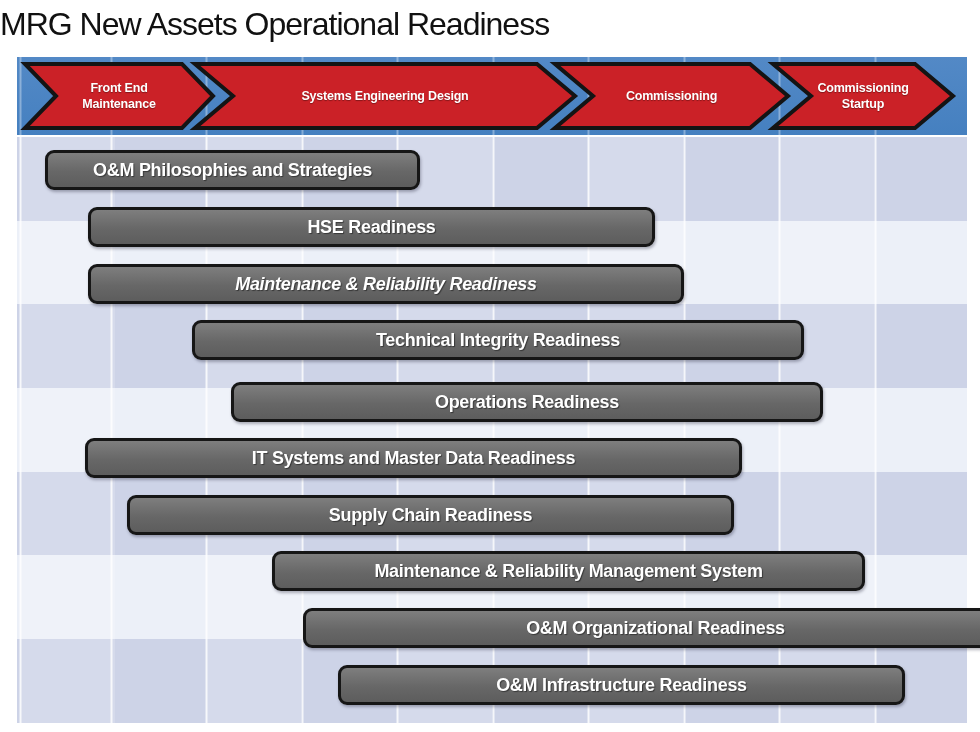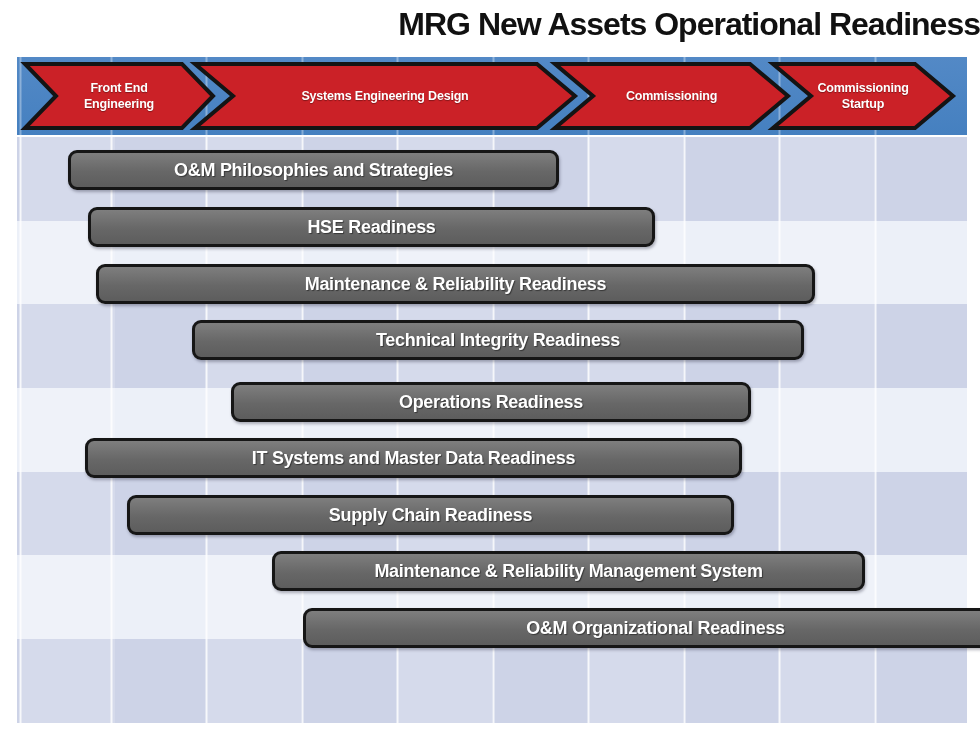--- a/index.html
+++ b/index.html
@@ -6,23 +6,23 @@
   .page{
     position:relative;
     width:980px;height:732px;
     background:#ffffff;
     font-family:"Liberation Sans", sans-serif;
     overflow:hidden;
   }
   .title{
     position:absolute;
     left:0;top:6px;width:980px;
-    text-align:right;
+    text-align:left;
     font-size:32px;
-    font-weight:bold;
+    font-weight:normal;
     letter-spacing:-1px;
     color:var(--title-color,#111);
     margin:0;
   }
   
   .phase-band{
     position:absolute;
     left:17px;top:57px;
     width:950px;height:78px;
     background-image:
@@ -89,34 +89,35 @@
   <h1 class="title">MRG New Assets Operational Readiness</h1>
 
   <div class="phase-band">
     <svg width="950" height="78" viewBox="0 0 950 78" aria-hidden="true">
       <polygon class="phase-arrow" points="8,7 165,7 196,39 165,71 8,71 39,39"></polygon>
       <polygon class="phase-arrow" points="178,7 520,7 558,39 520,71 178,71 216,39"></polygon>
       <polygon class="phase-arrow" points="538,7 733,7 771,39 733,71 538,71 576,39"></polygon>
       <polygon class="phase-arrow" points="756,7 898,7 936,39 898,71 756,71 794,39"></polygon>
     </svg>
     <div class="phase-label" style="left:39px;width:126px;">Front End
-Engineering</div>
+Maintenance</div>
     <div class="phase-label" style="left:216px;width:304px;">Systems Engineering Design</div>
     <div class="phase-label" style="left:576px;width:157px;">Commissioning</div>
     <div class="phase-label" style="left:790px;width:112px;">Commissioning
 Startup</div>
   </div>
 
   <div class="plot-bg"></div>
 
   <div class="bars-layer" id="bars-layer">
-      <div class="bar" style="left: 45px; top: 150px; width: 491px; margin-left: 23px;">O&amp;M Philosophies and Strategies</div>
+      <div class="bar" style="left: 45px; top: 150px; width: 375px;">O&amp;M Philosophies and Strategies</div>
       <div class="bar" style="left: 88px; top: 207px; width: 567px;">HSE Readiness</div>
-      <div class="bar" style="left: 96px; top: 264px; width: 719px;">Maintenance &amp; Reliability Readiness</div>
+      <div class="bar" style="left: 88px; top: 264px; width: 596px; font-style: italic;">Maintenance &amp; Reliability Readiness</div>
       <div class="bar" style="left: 148px; top: 320px; width: 612px; margin-left: 44px;">Technical Integrity Readiness</div>
-      <div class="bar" style="left: 231px; top: 382px; width: 520px;">Operations Readiness</div>
+      <div class="bar" style="left: 231px; top: 382px; width: 592px;">Operations Readiness</div>
       <div class="bar" style="left: 85px; top: 438px; width: 657px;">IT Systems and Master Data Readiness</div>
       <div class="bar" style="left: 127px; top: 495px; width: 607px;">Supply Chain Readiness</div>
       <div class="bar" style="left: 272px; top: 551px; width: 593px;">Maintenance &amp; Reliability Management System</div>
       <div class="bar" style="left: 303px; top: 608px; width: 705px;">O&amp;M Organizational Readiness</div>
+      <div class="bar" style="left: 338px; top: 665px; width: 567px;">O&amp;M Infrastructure Readiness</div>
     </div>
 
 </div>
 
 </body></html>

